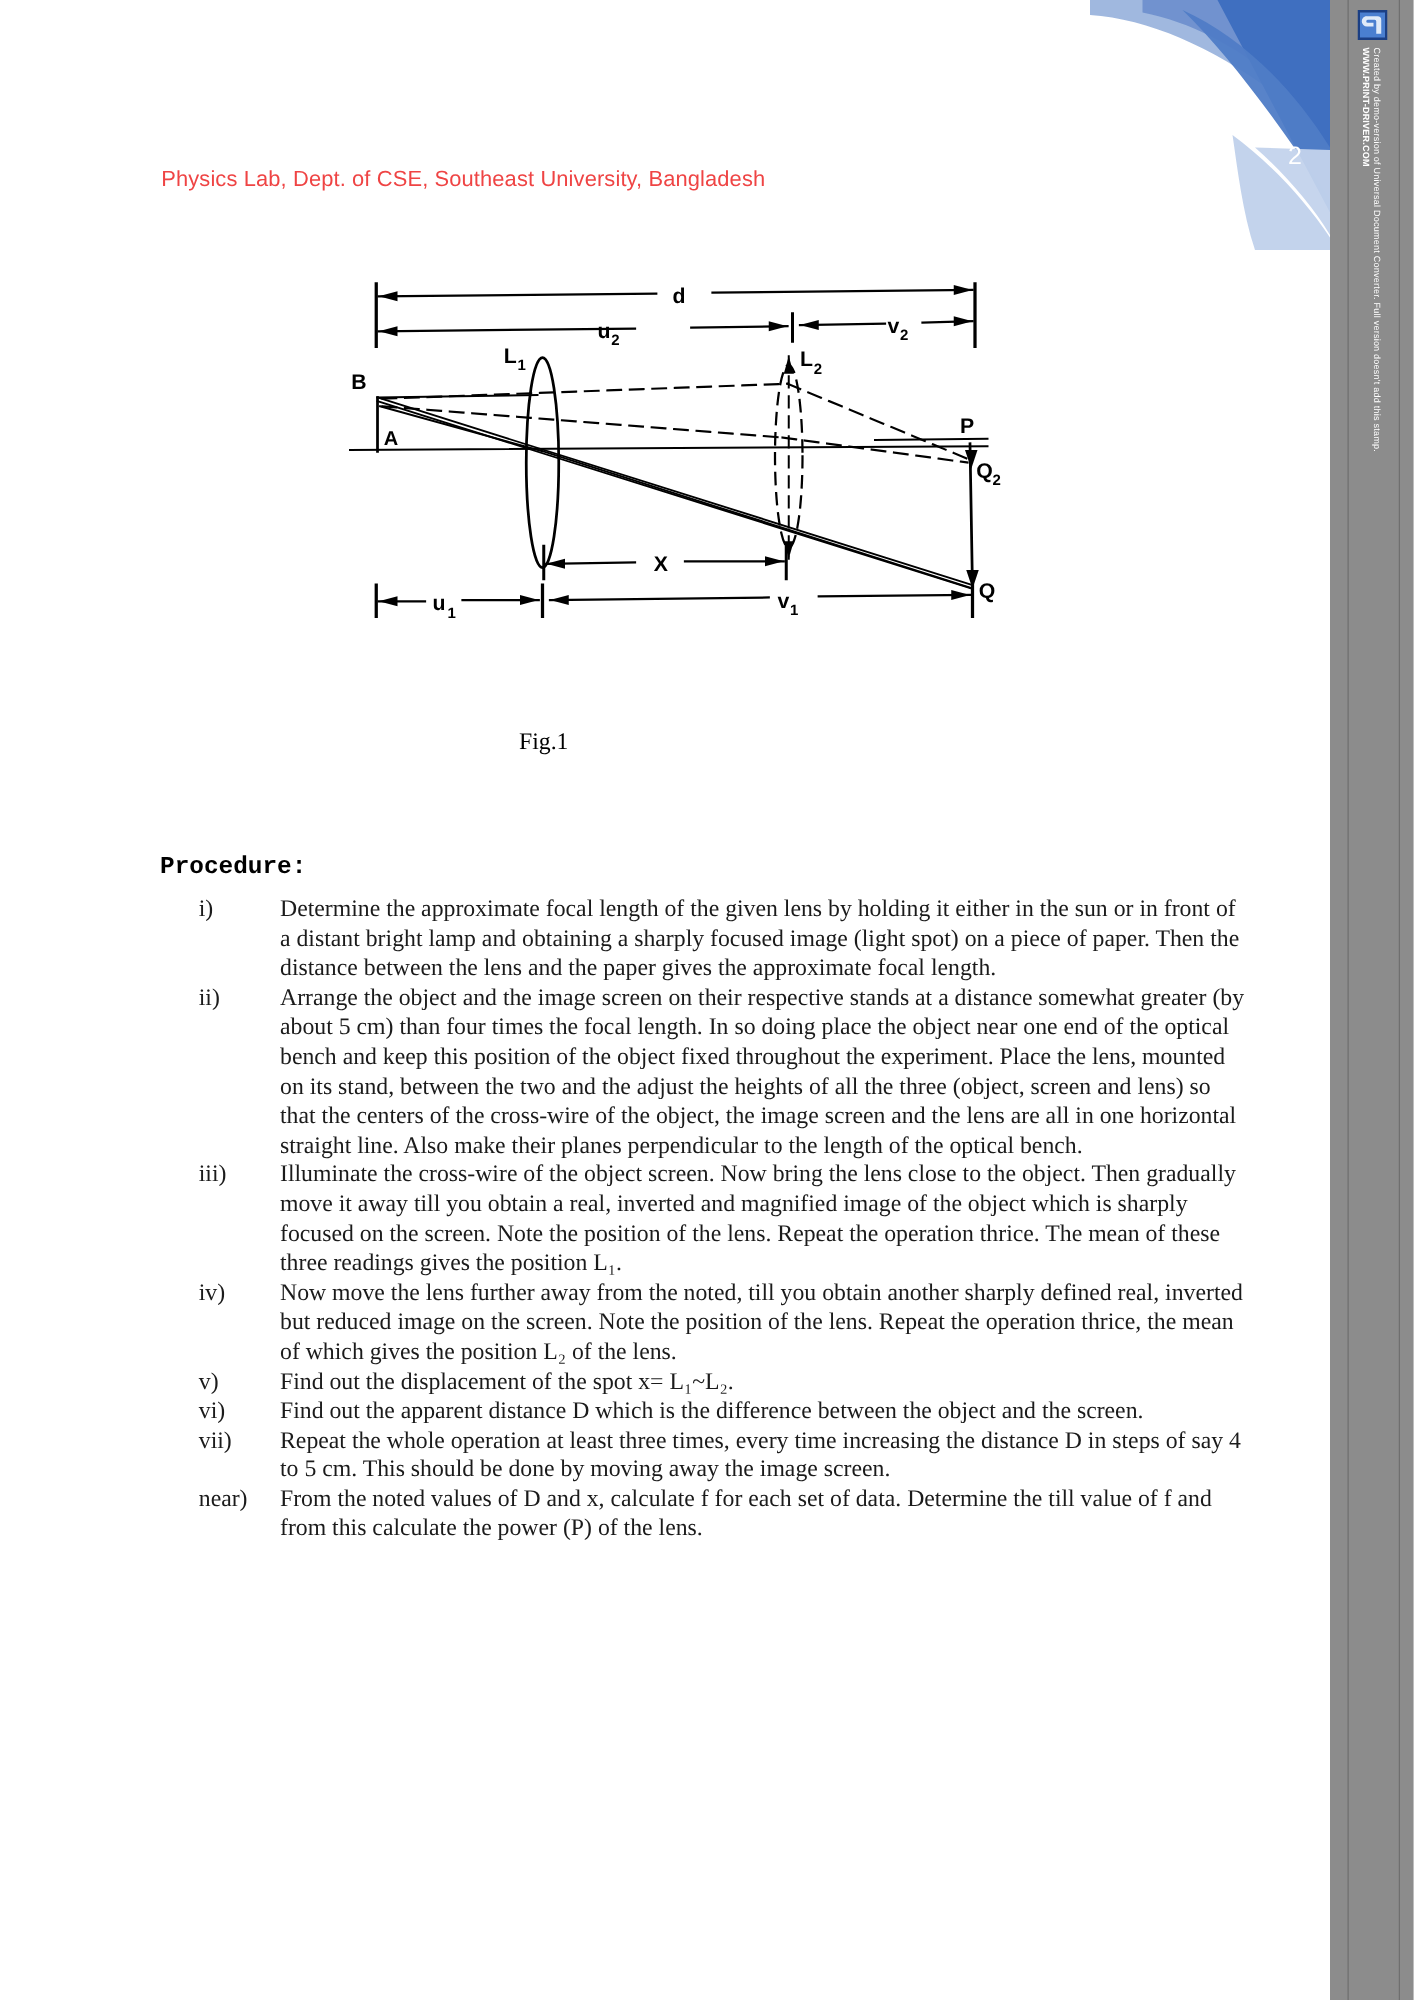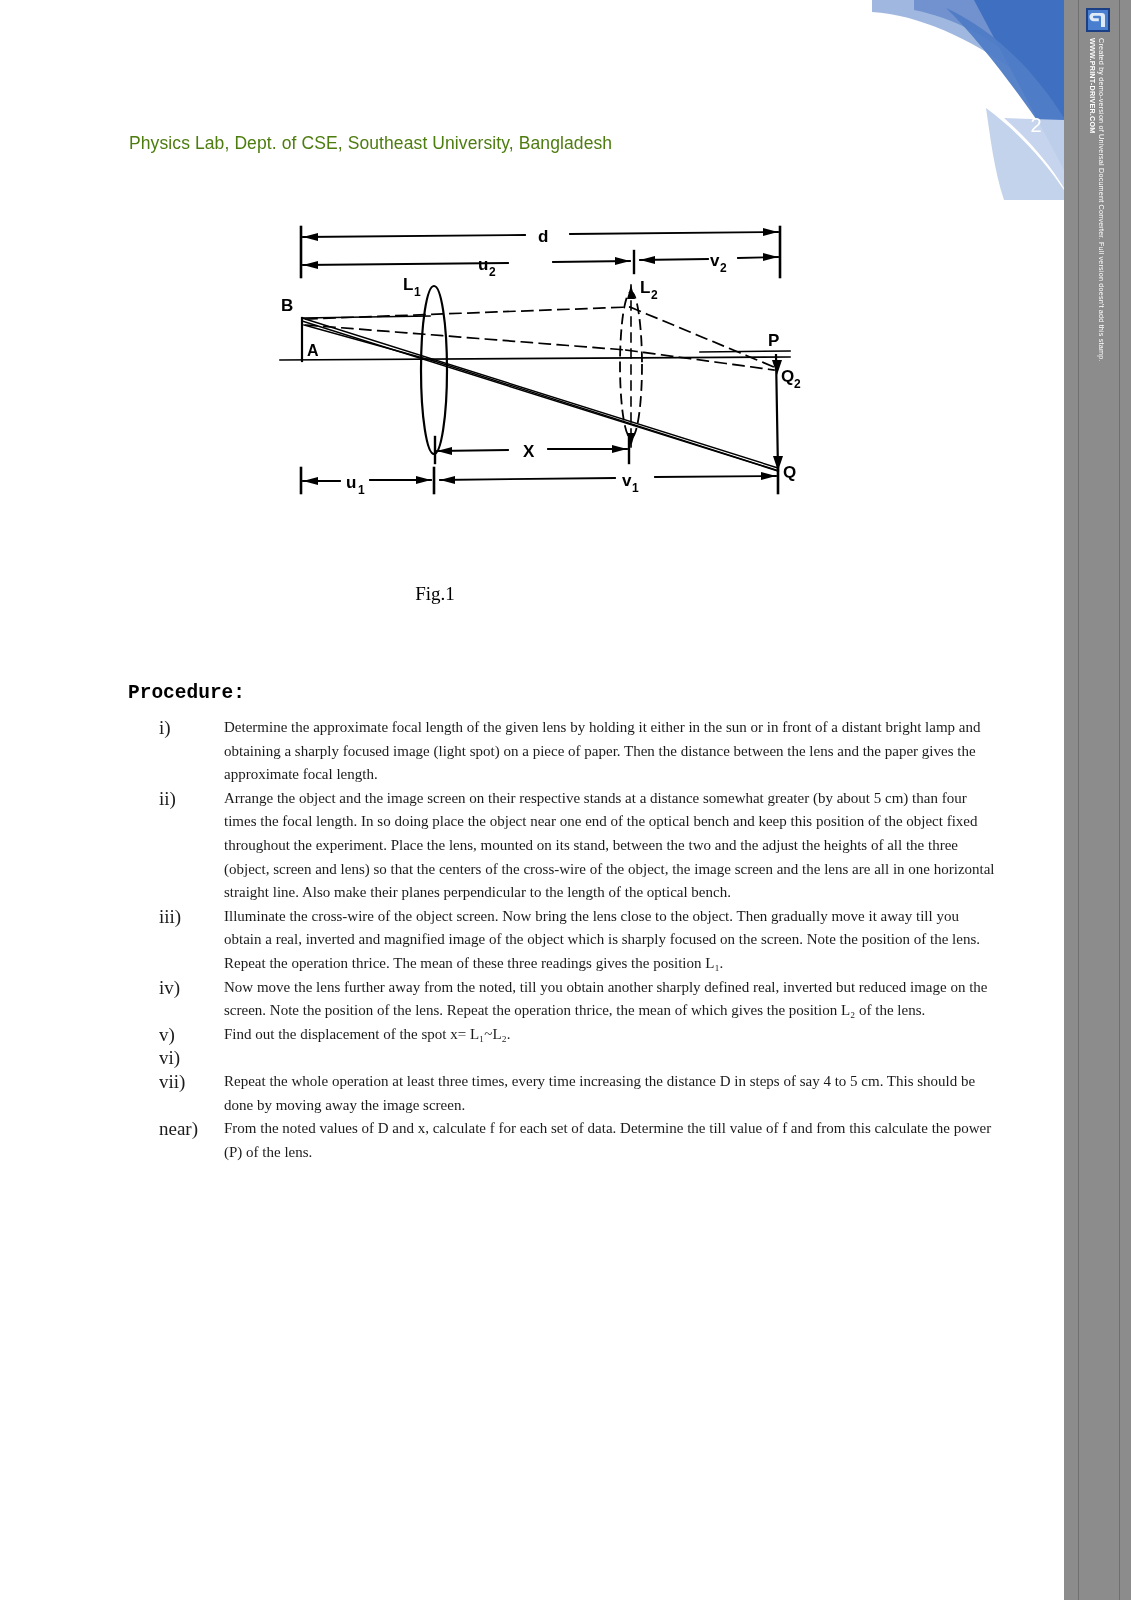--- a/index.html
+++ b/index.html
@@ -47,21 +47,21 @@
     letter-spacing: .5px;
   }
 
   
   #doc-header {
     position: absolute;
     left: 129px;
     top: 133px;
     font-family: "Liberation Sans", sans-serif;
     font-size: 17.5px;
-    color: #4d7c0f;
+    color: #ef4444;
     white-space: nowrap;
     letter-spacing: .1px;
   }
 
   
   #figure-block {
     position: absolute;
     left: 270px;
     top: 215px;
     width: 560px;
@@ -104,21 +104,21 @@
   .proc-marker {
     flex: 0 0 96px;
     padding-left: 31px;
     box-sizing: border-box;
     font-size: 19px;
     line-height: 23.6px;
     color: #1b1b1b;
   }
   .proc-text {
     flex: 1 1 auto;
-    font-size: 15px;
+    font-size: 19px;
     line-height: 23.6px;
     color: #1b1b1b;
     text-align: left;
   }
 
   
   #watermark-strip {
     position: absolute;
     left: 1064px;
     top: 0;
@@ -301,20 +301,21 @@
         <li class="proc-item">
           <span class="proc-marker">iv)</span>
           <span class="proc-text">Now move the lens further away from the noted, till you obtain another sharply defined real, inverted but reduced image on the screen. Note the position of the lens. Repeat the operation thrice, the mean of which gives the position L₂ of the lens.</span>
         </li>
         <li class="proc-item">
           <span class="proc-marker">v)</span>
           <span class="proc-text">Find out the displacement of the spot x= L₁~L₂.</span>
         </li>
         <li class="proc-item">
           <span class="proc-marker">vi)</span>
+          <span class="proc-text">Find out the apparent distance D which is the difference between the object and the screen.</span>
         </li>
         <li class="proc-item">
           <span class="proc-marker">vii)</span>
           <span class="proc-text">Repeat the whole operation at least three times, every time increasing the distance D in steps of say 4 to 5 cm. This should be done by moving away the image screen.</span>
         </li>
         <li class="proc-item">
           <span class="proc-marker">near)</span>
           <span class="proc-text">From the noted values of D and x, calculate f for each set of data. Determine the till value of f and from this calculate the power (P) of the lens.</span>
         </li>
       </ol>

